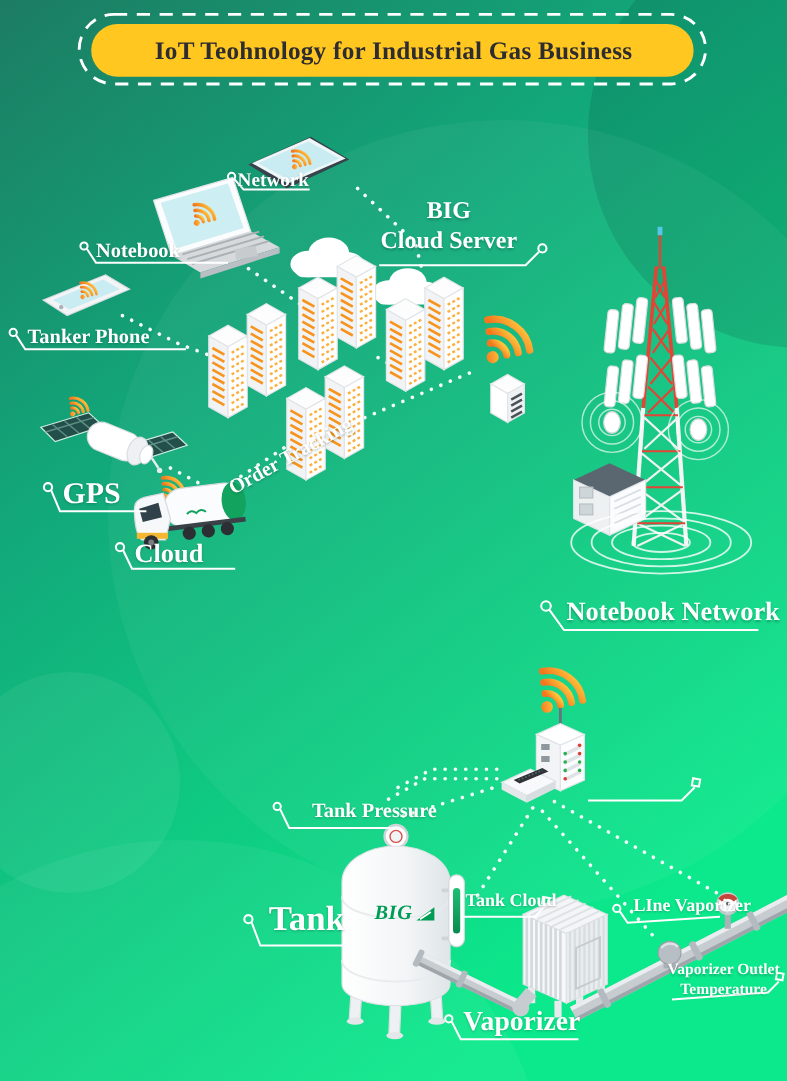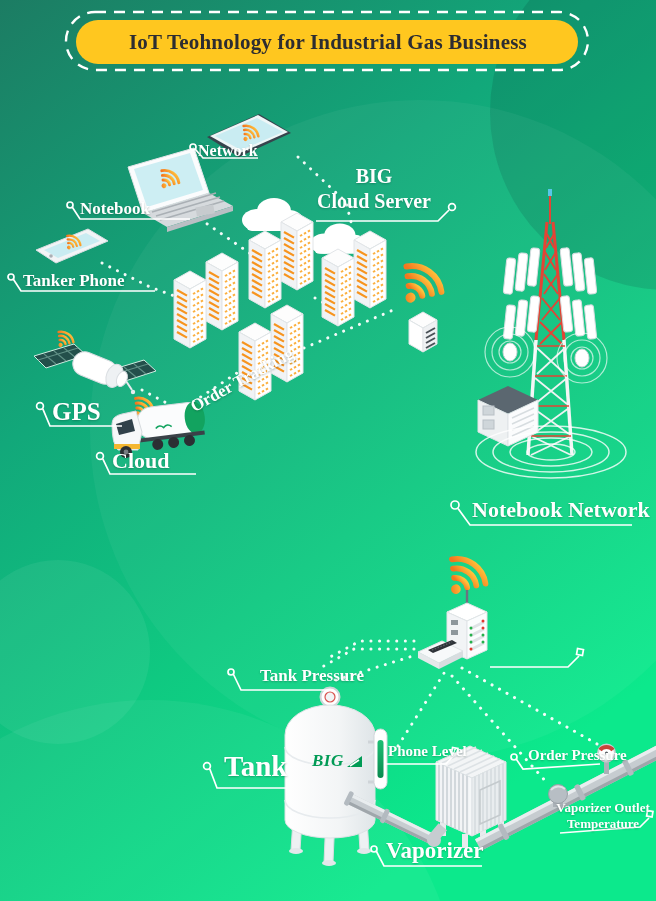--- a/index.html
+++ b/index.html
@@ -400,22 +400,22 @@
 </div>
 
 <div class="lbl" style="left:52px;top:398px;font-size:25px;">GPS</div>
 <div class="lbl" style="left:112px;top:448px;font-size:22px;">Cloud</div>
 <div class="lbl rot" style="left:192px;top:398px;font-size:17px;">Order Tracking</div>
 
 <div class="lbl" style="left:472px;top:497px;font-size:22px;">Notebook Network</div>
 
 <div class="lbl" style="left:260px;top:666px;font-size:17px;text-align:right;">Tank Pressure</div>
 <div class="lbl" style="left:224px;top:750px;font-size:29px;">Tank</div>
-<div class="lbl" style="left:388px;top:743px;font-size:15px;">Phone Level</div>
-<div class="lbl" style="left:528px;top:747px;font-size:15px;">Order Pressure</div>
+<div class="lbl" style="left:388px;top:743px;font-size:15px;">Tank Cloud</div>
+<div class="lbl" style="left:528px;top:747px;font-size:15px;">LIne Vaporizer</div>
 <div class="lbl" style="left:386px;top:838px;font-size:23px;">Vaporizer</div>
 
 <div class="lbl center" style="left:550px;top:800px;width:106px;font-size:13px;line-height:1.2;">
   <span>Vaporizer Outlet</span><br>
   <span>Temperature</span>
 </div>
 
 <div class="logo" style="left:312px;top:751px;">
   <span>BIG</span>
   <svg width="18" height="15" viewBox="0 0 18 15">

